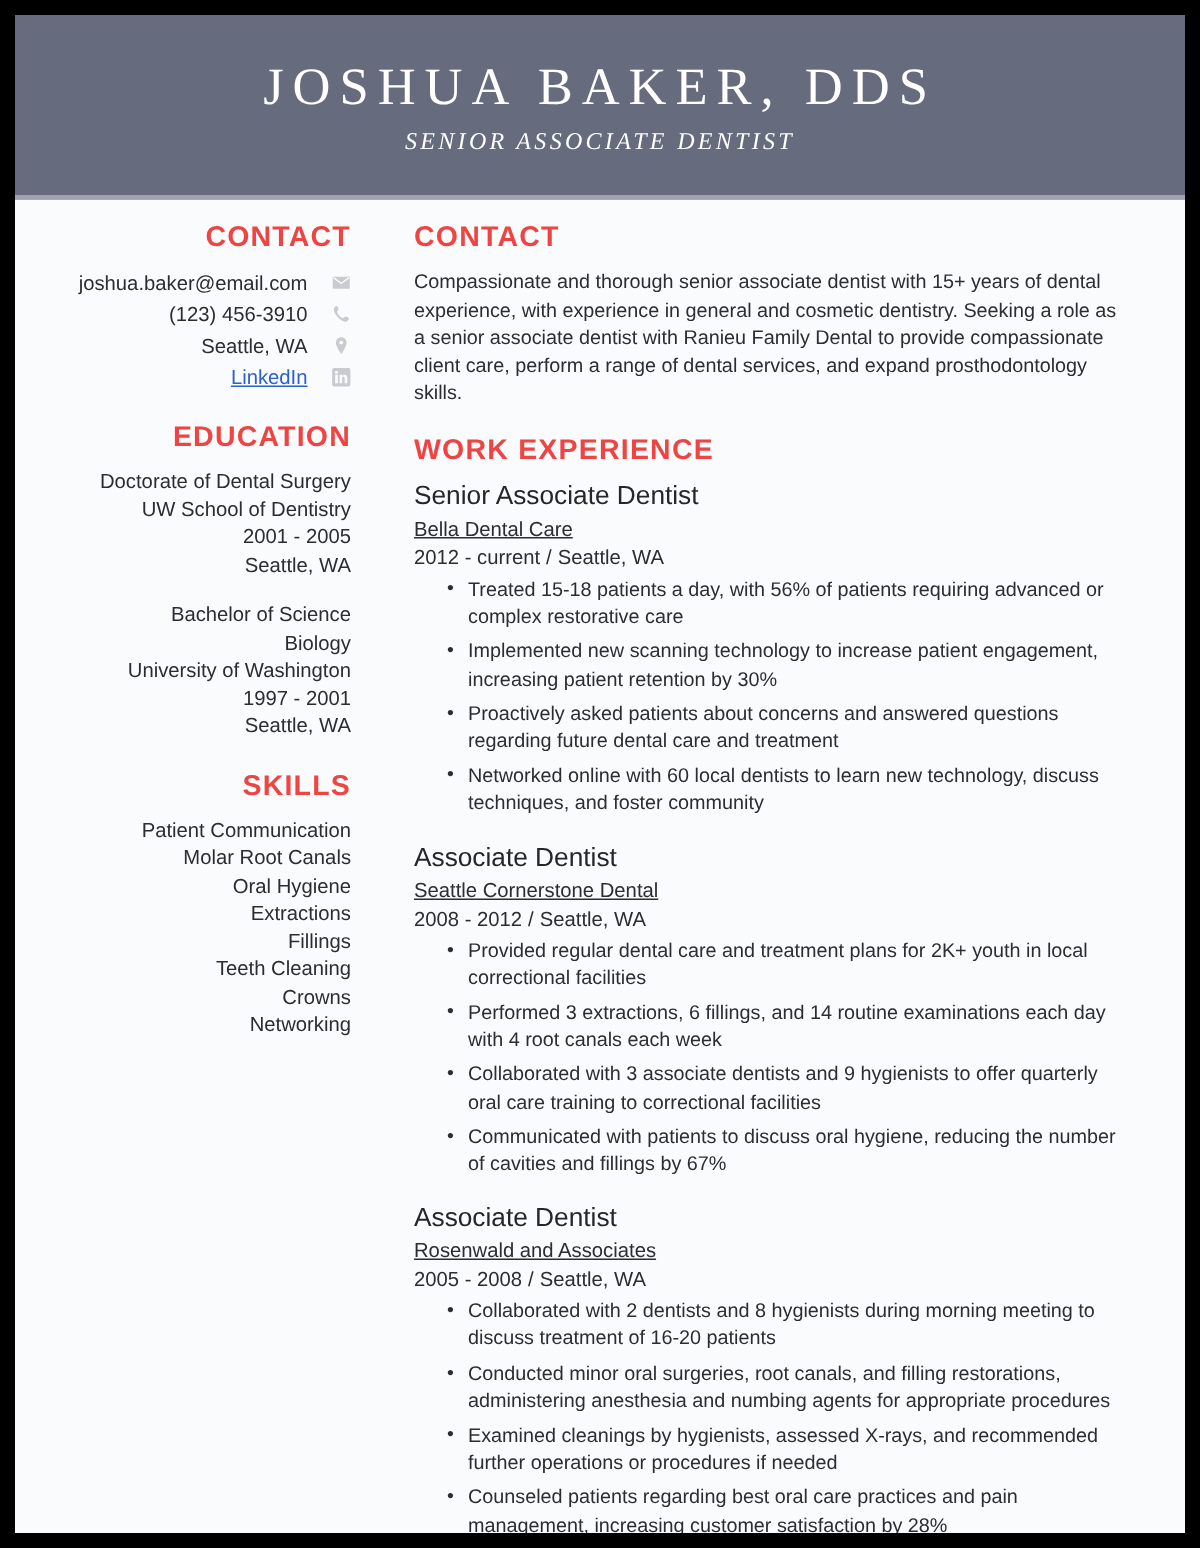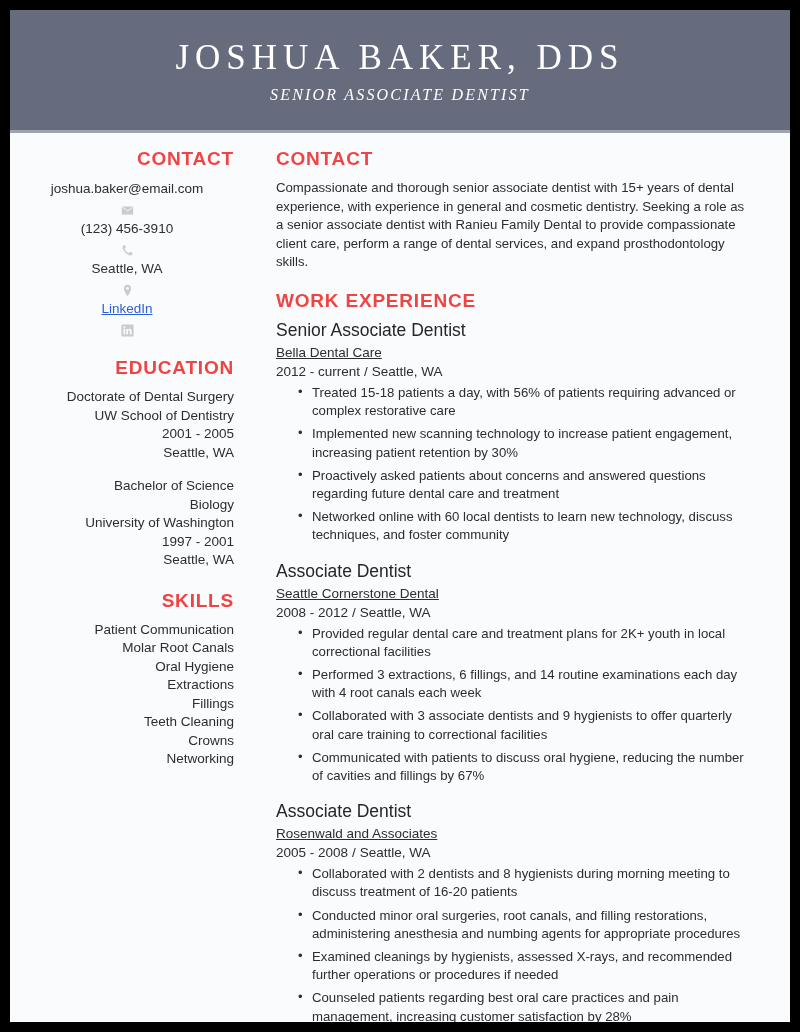--- a/index.html
+++ b/index.html
@@ -84,24 +84,23 @@
     font-size: 13.5px;
     color: #2b2d33;
     line-height: 18.5px;
   }
   .group-gap { height: 15px; }
   
   .contact-row {
     display: flex;
     align-items: center;
     justify-content: flex-end;
-    gap: 6px;
+    gap: 16px;
     line-height: 19px;
     margin-bottom: 2px;
-    flex-direction: column;
   }
   .contact-text {
     font-size: 13.5px;
     color: #2b2d33;
   }
   .contact-link {
     font-size: 13.5px;
     color: #2c5fd4;
     text-decoration: underline;
   }

